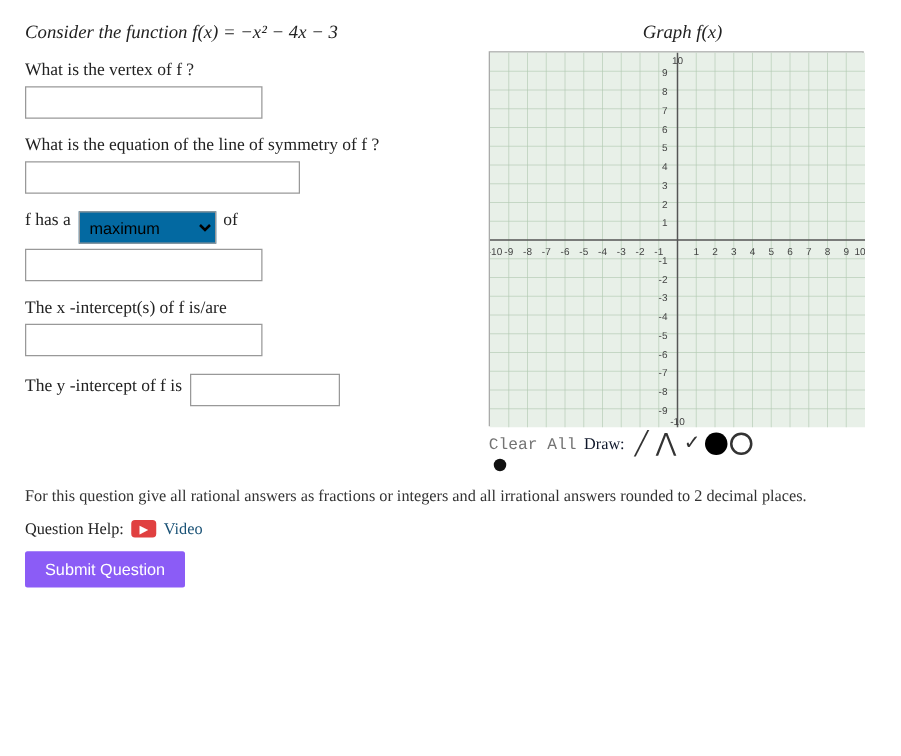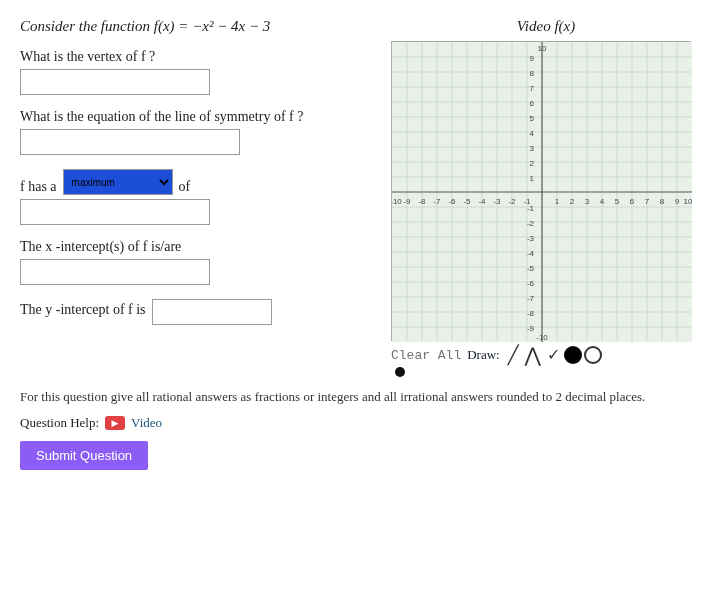--- a/index.html
+++ b/index.html
@@ -52,29 +52,29 @@
       height: 26px;
       width: 190px;
       padding: 2px 4px;
       font-size: 13px;
     }
     .text-input-wide {
       width: 220px;
     }
     .has-row {
       display: flex;
-      align-items: flex-end;
+      align-items: flex-start;
       gap: 6px;
       margin-bottom: 4px;
     }
     .has-row select {
       height: 26px;
-      font-size: 10px;
+      font-size: 13px;
       border: 1px solid #999;
-      background: #1d4ed8;
+      background: #0369a1;
       padding: 0 4px;
       width: 110px;
     }
     .has-label { font-size: 14px; }
     .value-input {
       border: 1px solid #999;
       height: 26px;
       width: 190px;
       padding: 2px 4px;
       font-size: 13px;
@@ -238,21 +238,21 @@
       <input class="text-input" type="text" placeholder="" style="">
     </div>
 
     <div class="y-intercept-row">
       <span class="question-label">The y -intercept of f is</span>
       <input class="text-input" type="text" placeholder="" style="">
     </div>
   </div>
 
   <div class="right-panel">
-    <div class="graph-title">Video f(x)</div>
+    <div class="graph-title">Graph f(x)</div>
     <div class="graph-container">
       <svg class="graph-svg" viewBox="0 0 300 300" xmlns="http://www.w3.org/2000/svg">
 
         <rect width="300" height="300" fill="#e8f0e8"></rect>
 
         <g stroke="#b0c8b0" stroke-width="0.5">
 
           <line x1="15" y1="0" x2="15" y2="300"></line>
           <line x1="30" y1="0" x2="30" y2="300"></line>
           <line x1="45" y1="0" x2="45" y2="300"></line>

